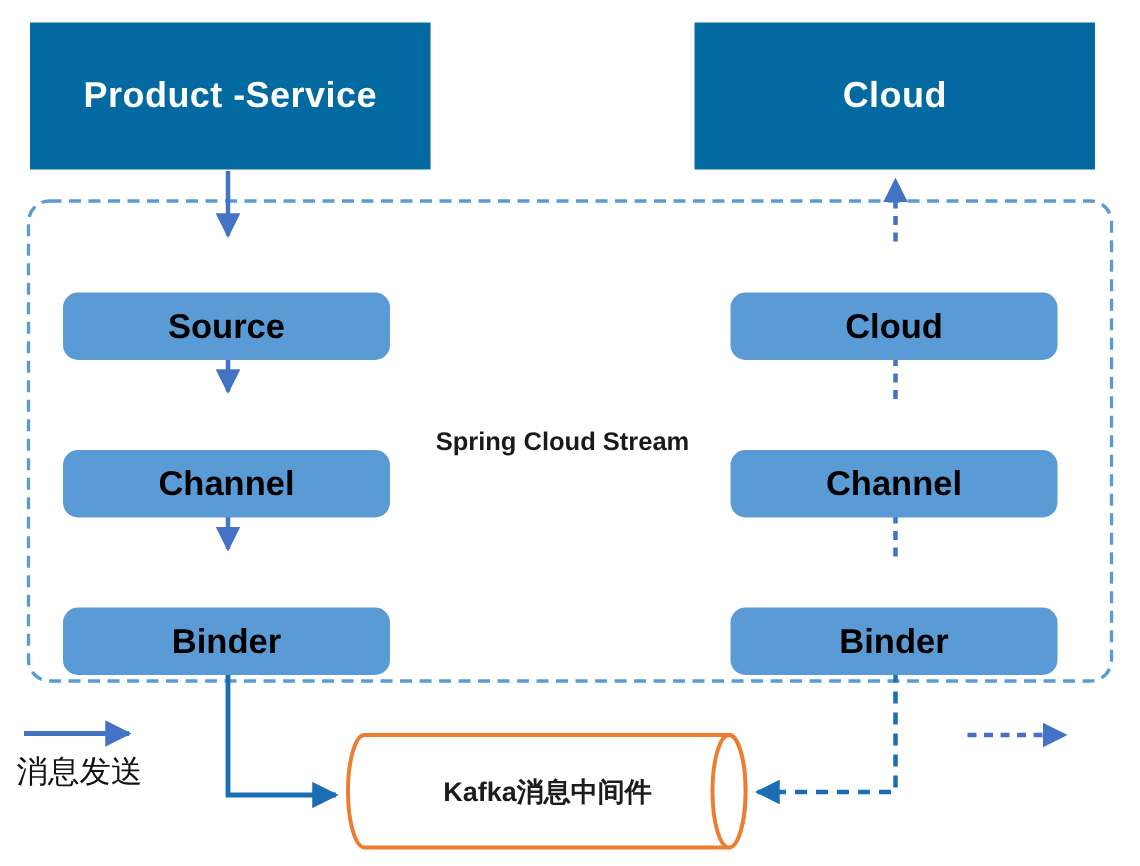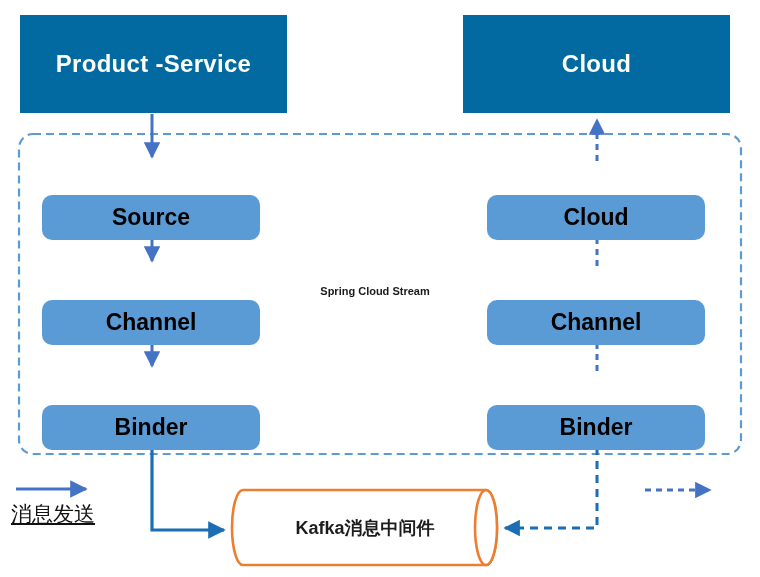--- a/index.html
+++ b/index.html
@@ -2,21 +2,21 @@
 <html><head>
 <meta charset="utf-8">
 <style>
   html,body{margin:0;padding:0;background:#ffffff;}
   body{font-family:"Liberation Sans", sans-serif;}
   .stage{position:relative;width:760px;height:577px;background:#ffffff;overflow:hidden;}
   .overlay{position:absolute;left:0;top:0;width:760px;height:577px;z-index:1;}
   .node{position:absolute;display:flex;align-items:center;justify-content:center;z-index:2;box-sizing:border-box;}
   .app-node{background:#0369a1;color:#fdfdf8;font-size:24px;font-weight:700;letter-spacing:.3px;}
   .comp-node{background:#5B9BD5;color:#000000;font-size:23px;font-weight:600;border-radius:10px;margin-top:32px;}
-  .center-label{position:absolute;z-index:2;color:#1a1a1a;font-size:11px;font-weight:700;text-align:center;}
+  .center-label{position:absolute;z-index:2;color:#1a1a1a;font-size:17px;font-weight:700;text-align:center;}
   .cylinder-label{position:absolute;z-index:2;color:#1c1c1c;font-size:18px;font-weight:700;text-align:center;}
   .legend-label{position:absolute;z-index:2;color:#111111;font-size:21px;text-align:left;white-space:nowrap;}
 </style>
 </head>
 <body>
 
 <div class="stage">
 
   <svg class="overlay" viewBox="0 0 760 577">
     <defs>
@@ -57,15 +57,15 @@
   <div class="node comp-node" style="left:42px;top:373px;width:218px;height:45px;">Binder</div>
 
   <div class="node comp-node" style="left:487px;top:163px;width:218px;height:45px;">Cloud</div>
   <div class="node comp-node" style="left:487px;top:268px;width:218px;height:45px;">Channel</div>
   <div class="node comp-node" style="left:487px;top:373px;width:218px;height:45px;">Binder</div>
 
   <div class="center-label" style="left:270px;top:285px;width:210px;">Spring Cloud Stream</div>
 
   <div class="cylinder-label" style="left:253px;top:516px;width:224px;text-align:center;">Kafka消息中间件</div>
 
-  <div class="legend-label" style="left:11px;top:500px;text-decoration:underline;">消息发送</div>
+  <div class="legend-label" style="left:11px;top:500px;">消息发送</div>
 
 </div>
 
 </body></html>

